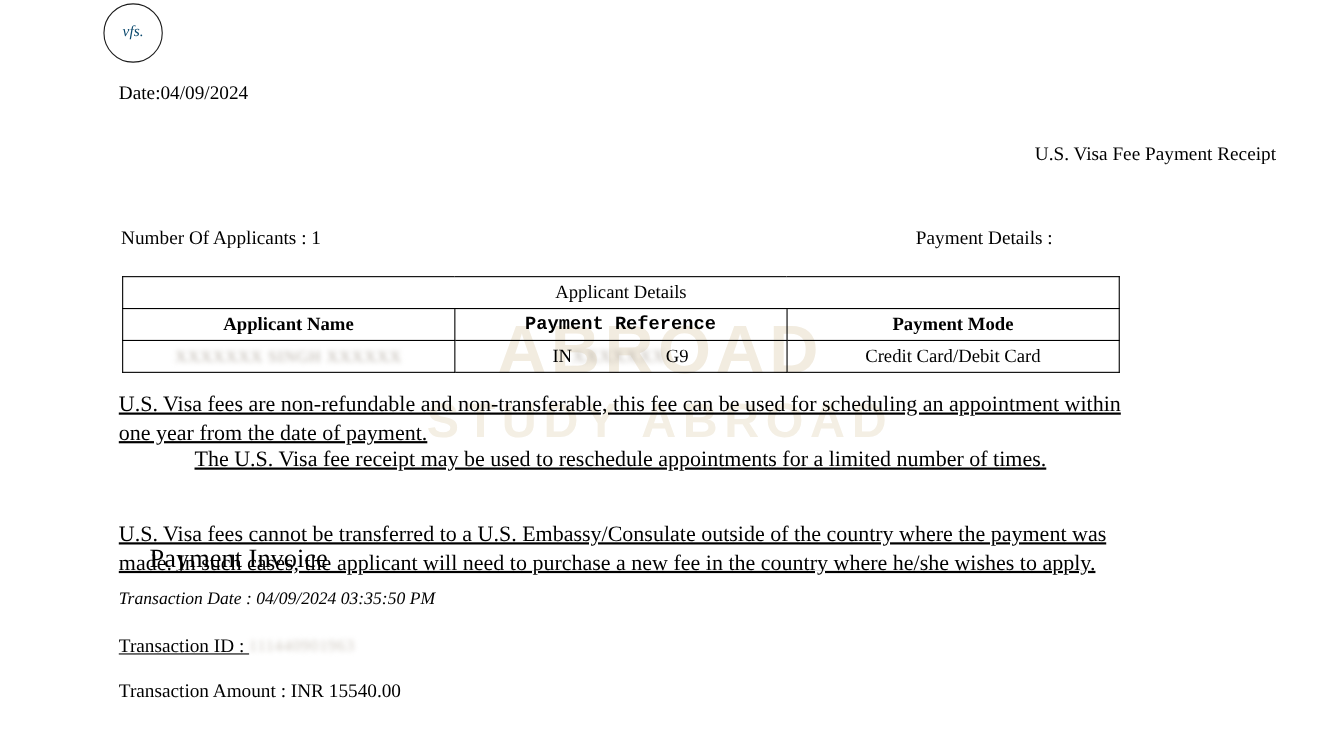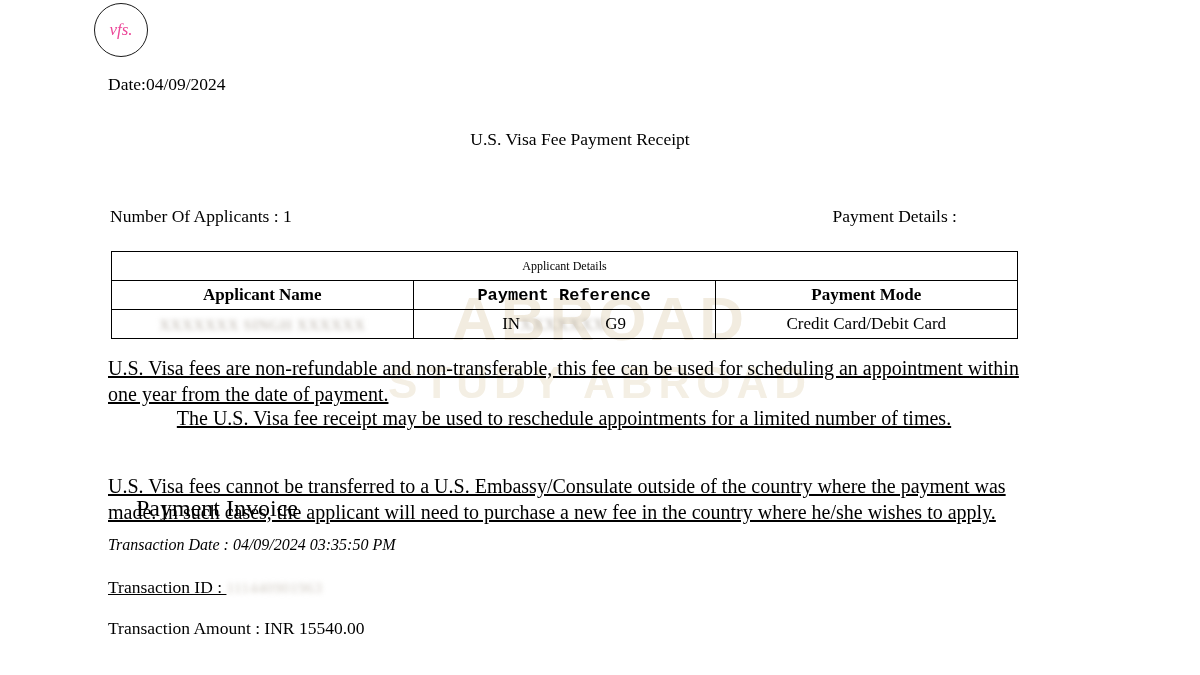--- a/index.html
+++ b/index.html
@@ -69,23 +69,23 @@
     height: 52px;
     border: 1.5px solid #1a1a1a;
     border-radius: 50%;
     display: flex;
     align-items: center;
     justify-content: center;
   }
   .logo-circle .vfs-mark {
     font-family: "Liberation Serif", serif;
     font-style: italic;
-    font-size: 17px;
+    font-size: 14px;
     letter-spacing: 0px;
-    color: #ec4899;
+    color: #0c4a6e;
   }
   .logo-text {
     display: flex;
     flex-direction: column;
     line-height: 1;
   }
   .logo-text .brand {
     font-family: "Liberation Sans", sans-serif;
     font-weight: bold;
     font-size: 22px;
@@ -112,21 +112,21 @@
     left: 108px;
     top: 74px;
     font-size: 17.5px;
   }
 
   .doc-title {
     position: absolute;
     left: 0;
     top: 129px;
     width: 1160px;
-    text-align: center;
+    text-align: right;
     font-size: 17.5px;
   }
 
   .applicants-line {
     position: absolute;
     left: 110px;
     top: 206px;
     font-size: 17.5px;
     font-family: Liberation Serif, serif;
   }
@@ -148,21 +148,21 @@
     font-size: 17px;
   }
   table.details td, table.details th {
     border: 1px solid #000000;
     padding: 2px 4px;
     text-align: center;
     font-weight: normal;
     height: 24px;
   }
   table.details .caption-cell {
-    font-size: 12px;
+    font-size: 17px;
   }
   table.details .hdr {
     font-weight: bold;
     font-size: 17px;
   }
   .col-name { width: 302px; }
   .col-ref  { width: 302px; font-family: Liberation Mono, monospace; }
   .col-mode { width: 303px; }
 
   .redacted {

